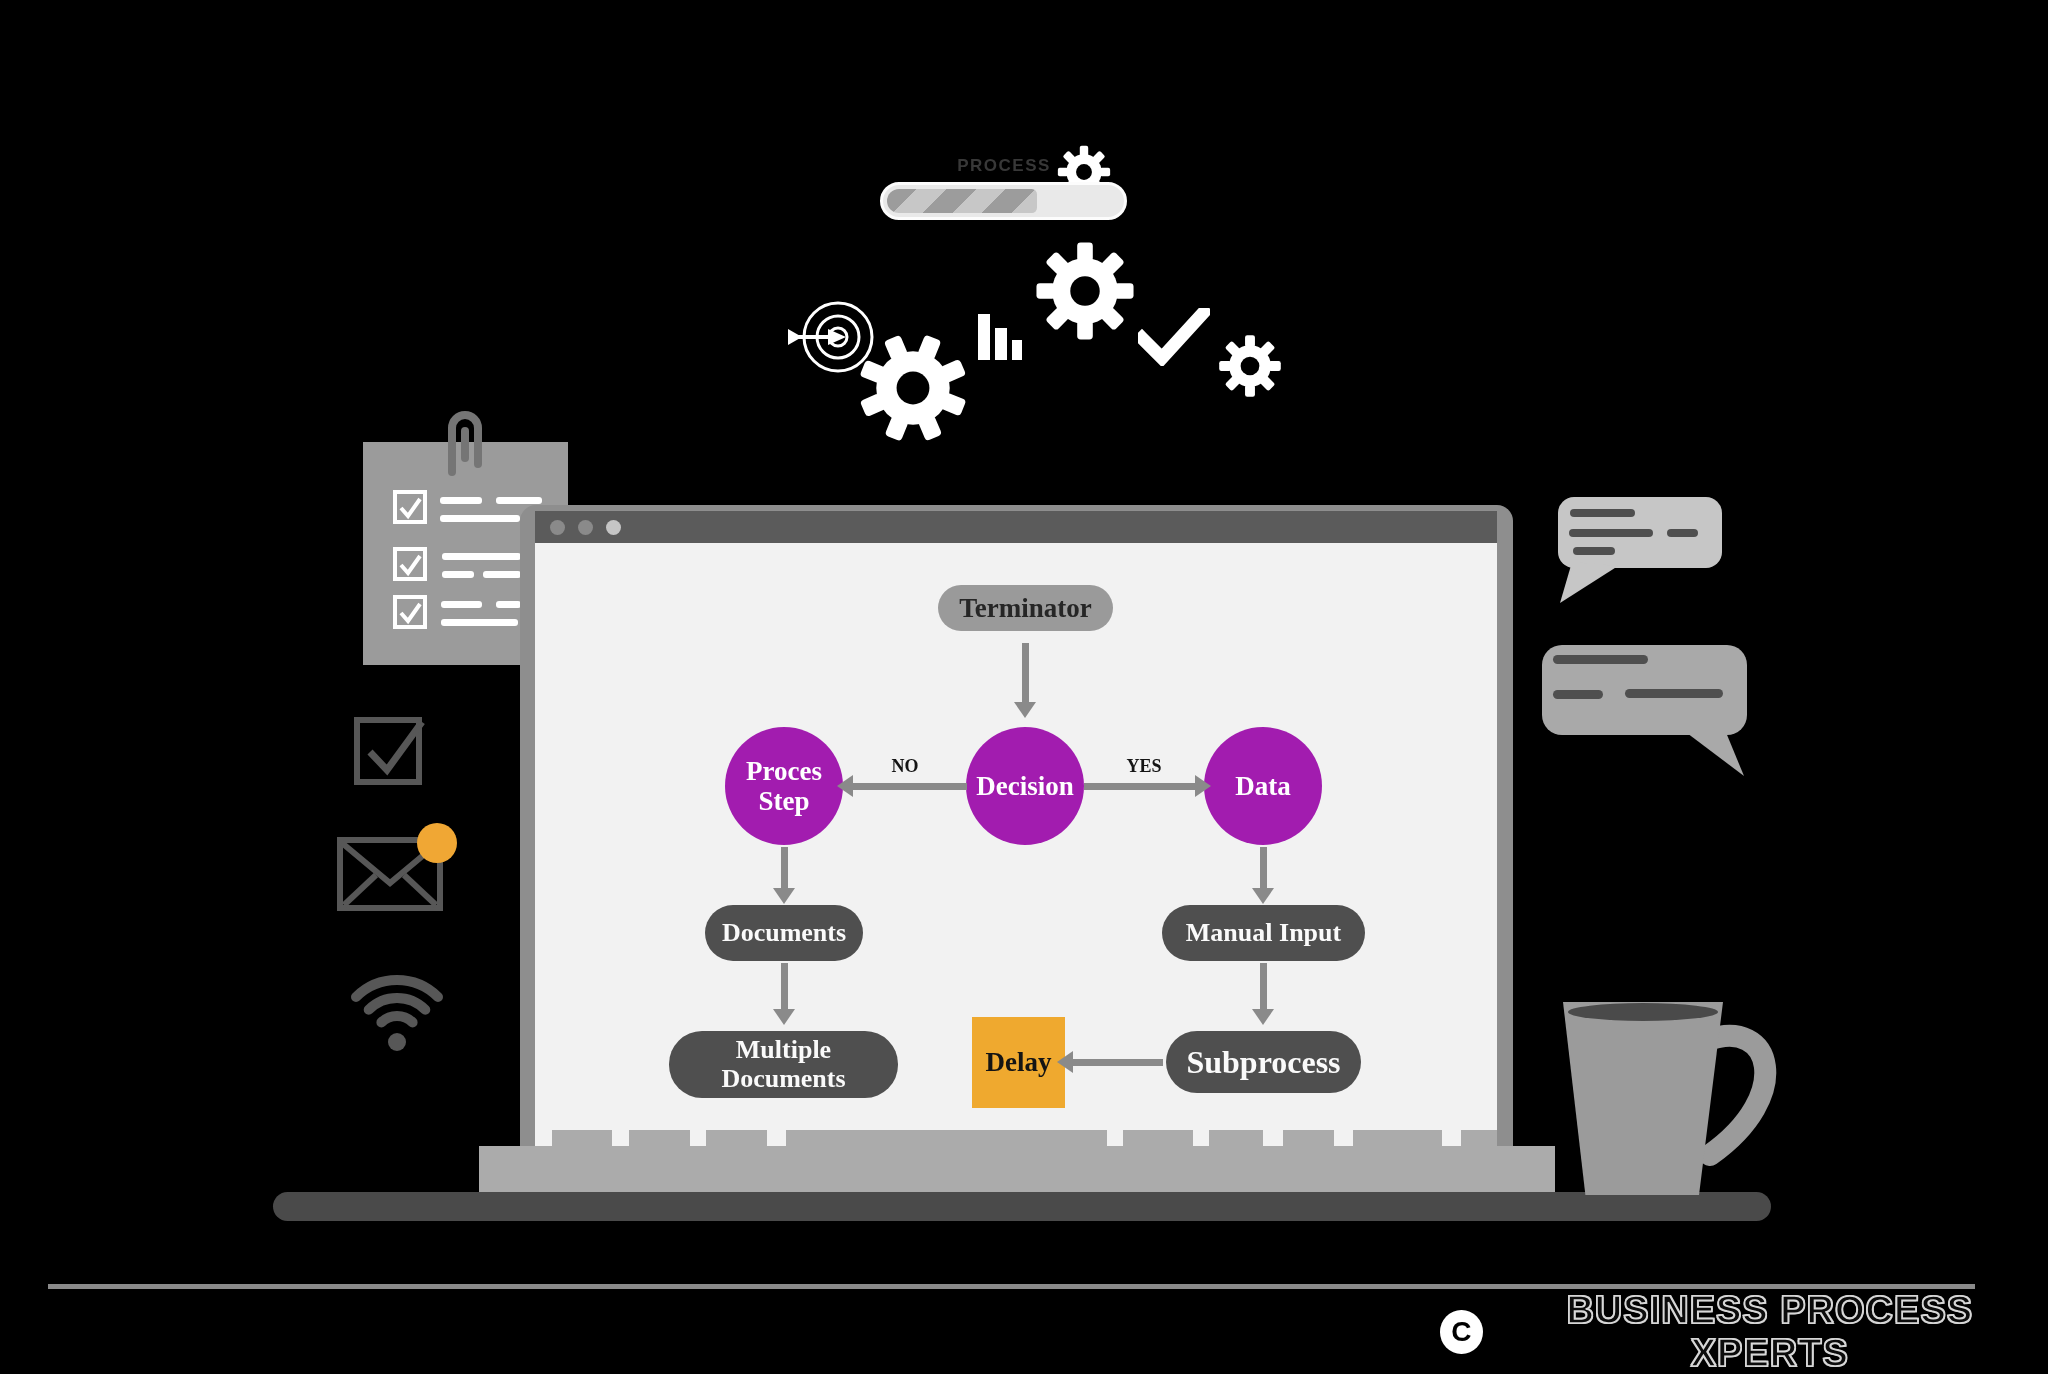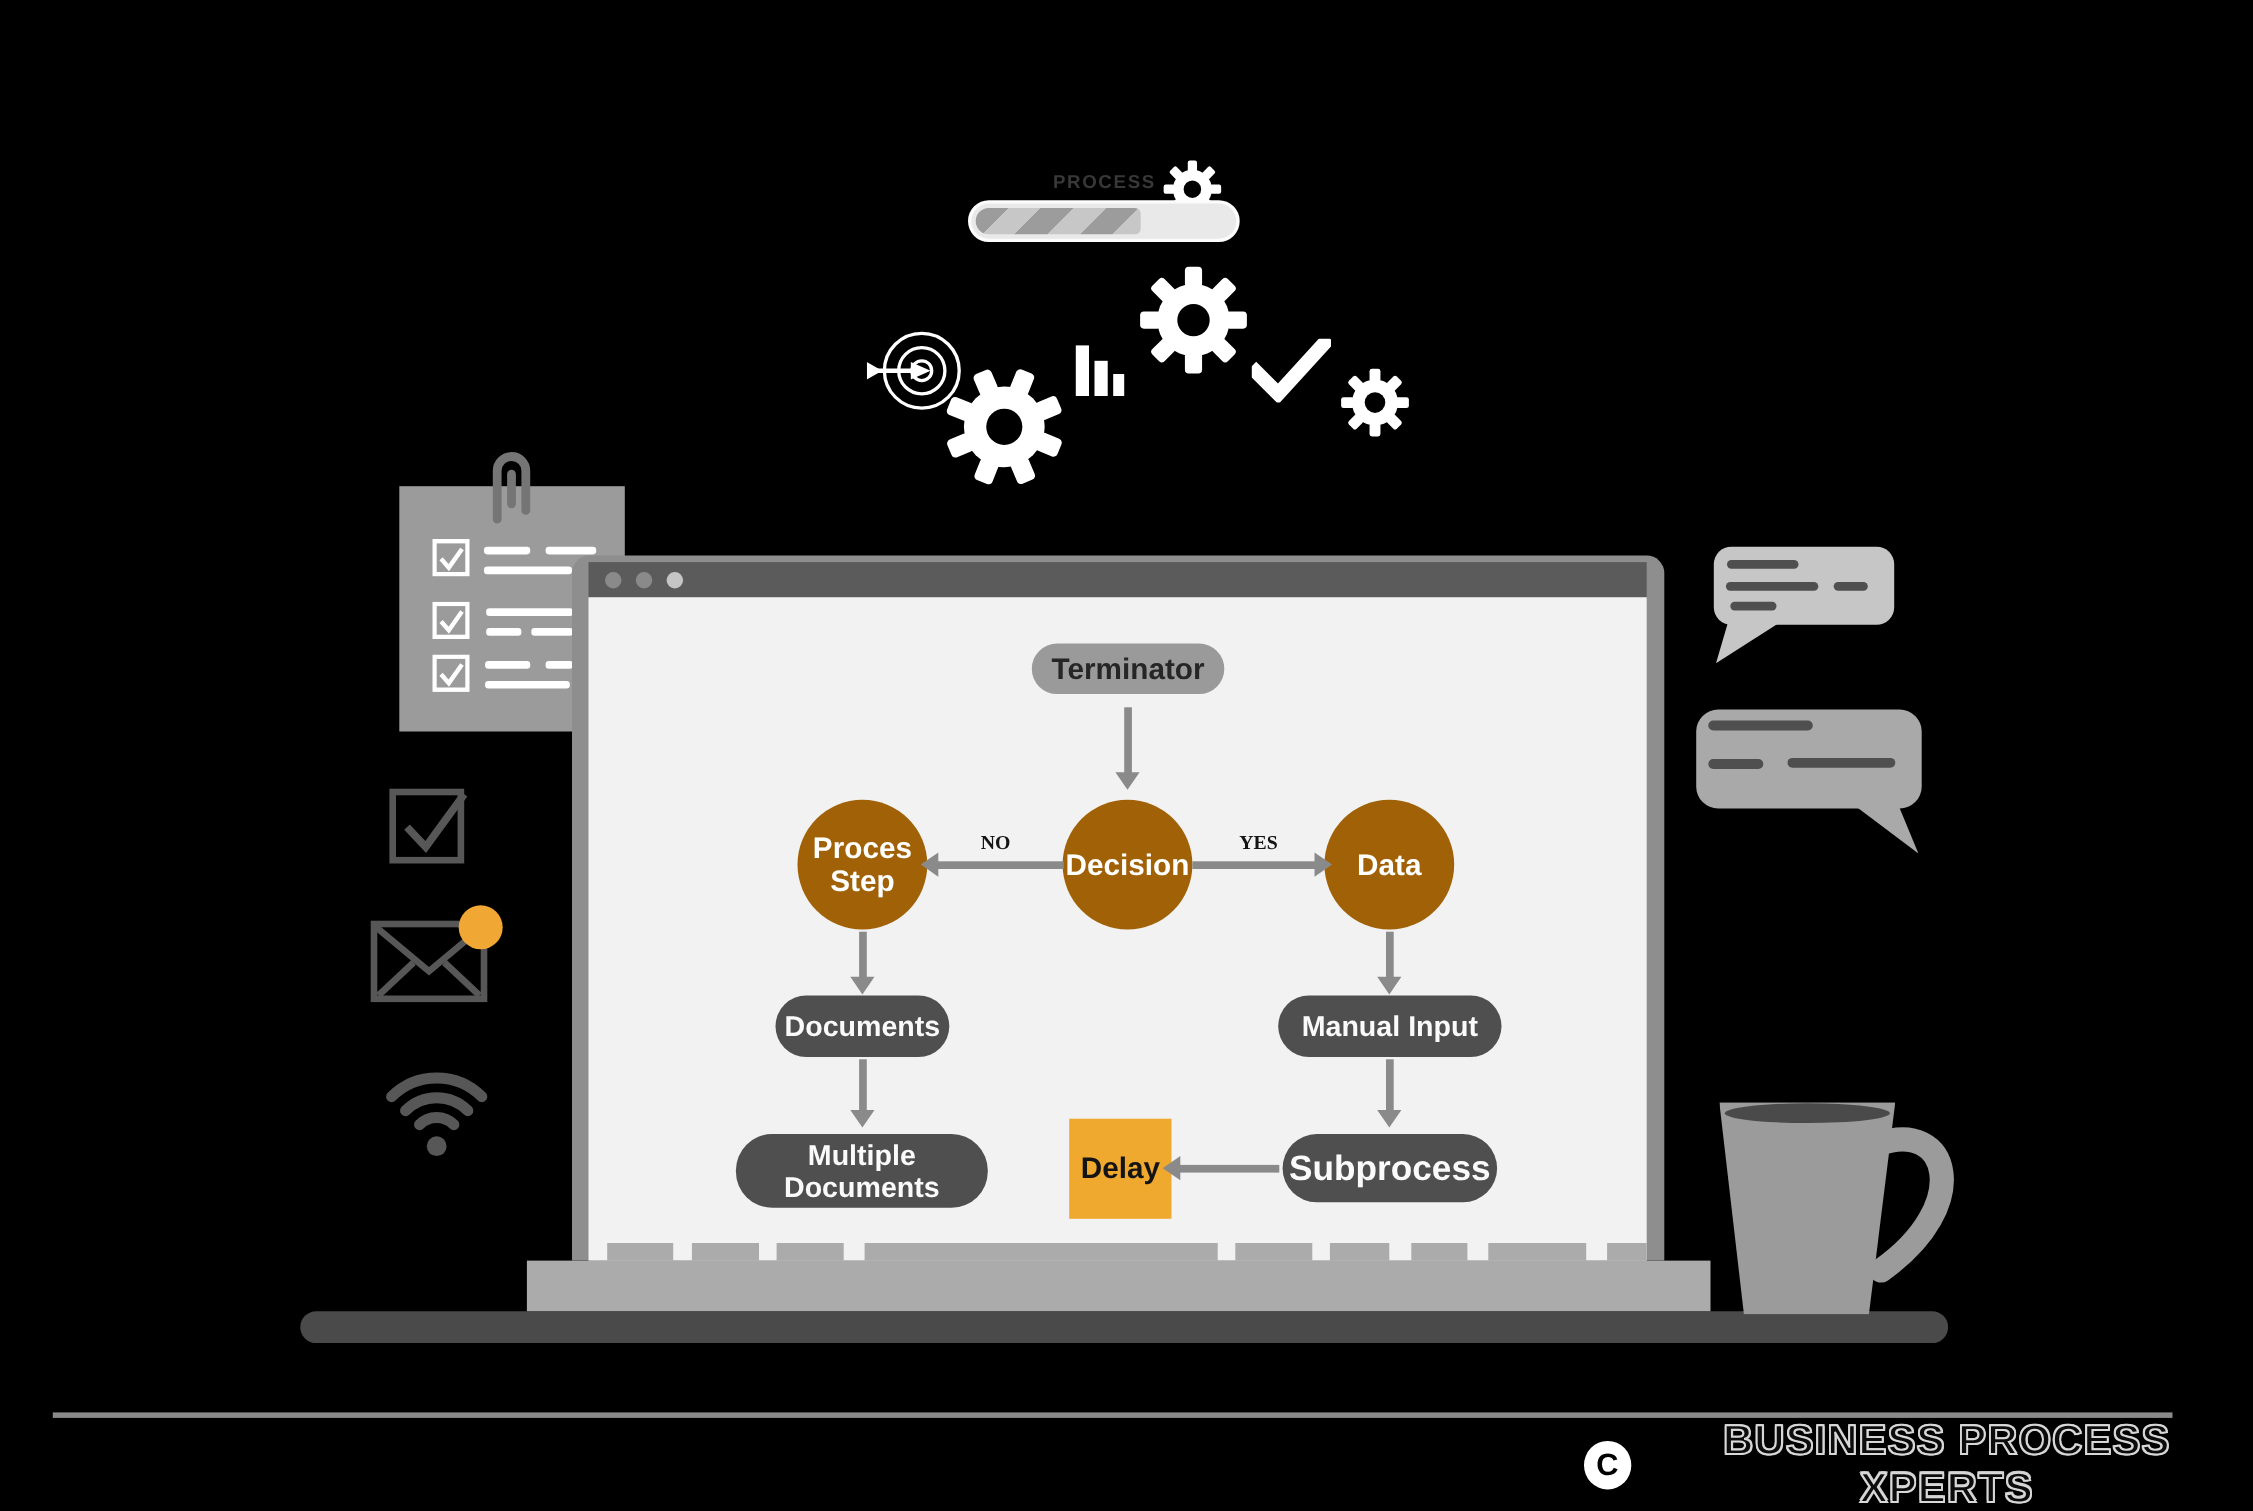--- a/index.html
+++ b/index.html
@@ -1,22 +1,22 @@
 <!DOCTYPE html>
 <html><head>
 <meta charset="utf-8">
 <style>
   html,body{margin:0;padding:0;background:#000;}
   #canvas{position:relative;width:2048px;height:1374px;background:#000;overflow:hidden;
           font-family:"Liberation Sans",sans-serif;}
   .abs{position:absolute;}
-  .serif{font-family:Liberation Sans, sans-serif;font-weight:700;}
+  .serif{font-family:Liberation Serif, serif;font-weight:700;}
   .node{display:flex;align-items:center;justify-content:center;text-align:center;}
   .pill-dark{background:#4F4F4F;color:#FAFAFA;}
-  .circle{background:#a16207;color:#FFFFFF;border-radius:50%;}
+  .circle{background:#a21caf;color:#FFFFFF;border-radius:50%;}
   .wline{position:absolute;background:#FFFFFF;height:7px;border-radius:3px;}
   .bline{position:absolute;background:#4F4F4F;border-radius:5px;}
   
   .arr{position:absolute;background:#8A8A8A;}
   .arr-v{width:7px;}
   .arr-v::after{content:"";position:absolute;left:-8px;bottom:-15px;border:11px solid transparent;
                 border-top:16px solid #8A8A8A;border-bottom:0;}
   .arr-h{height:7px;}
   .arr-h.head-r::after{content:"";position:absolute;right:-15px;top:-8px;border:11px solid transparent;
                 border-left:16px solid #8A8A8A;border-right:0;}

